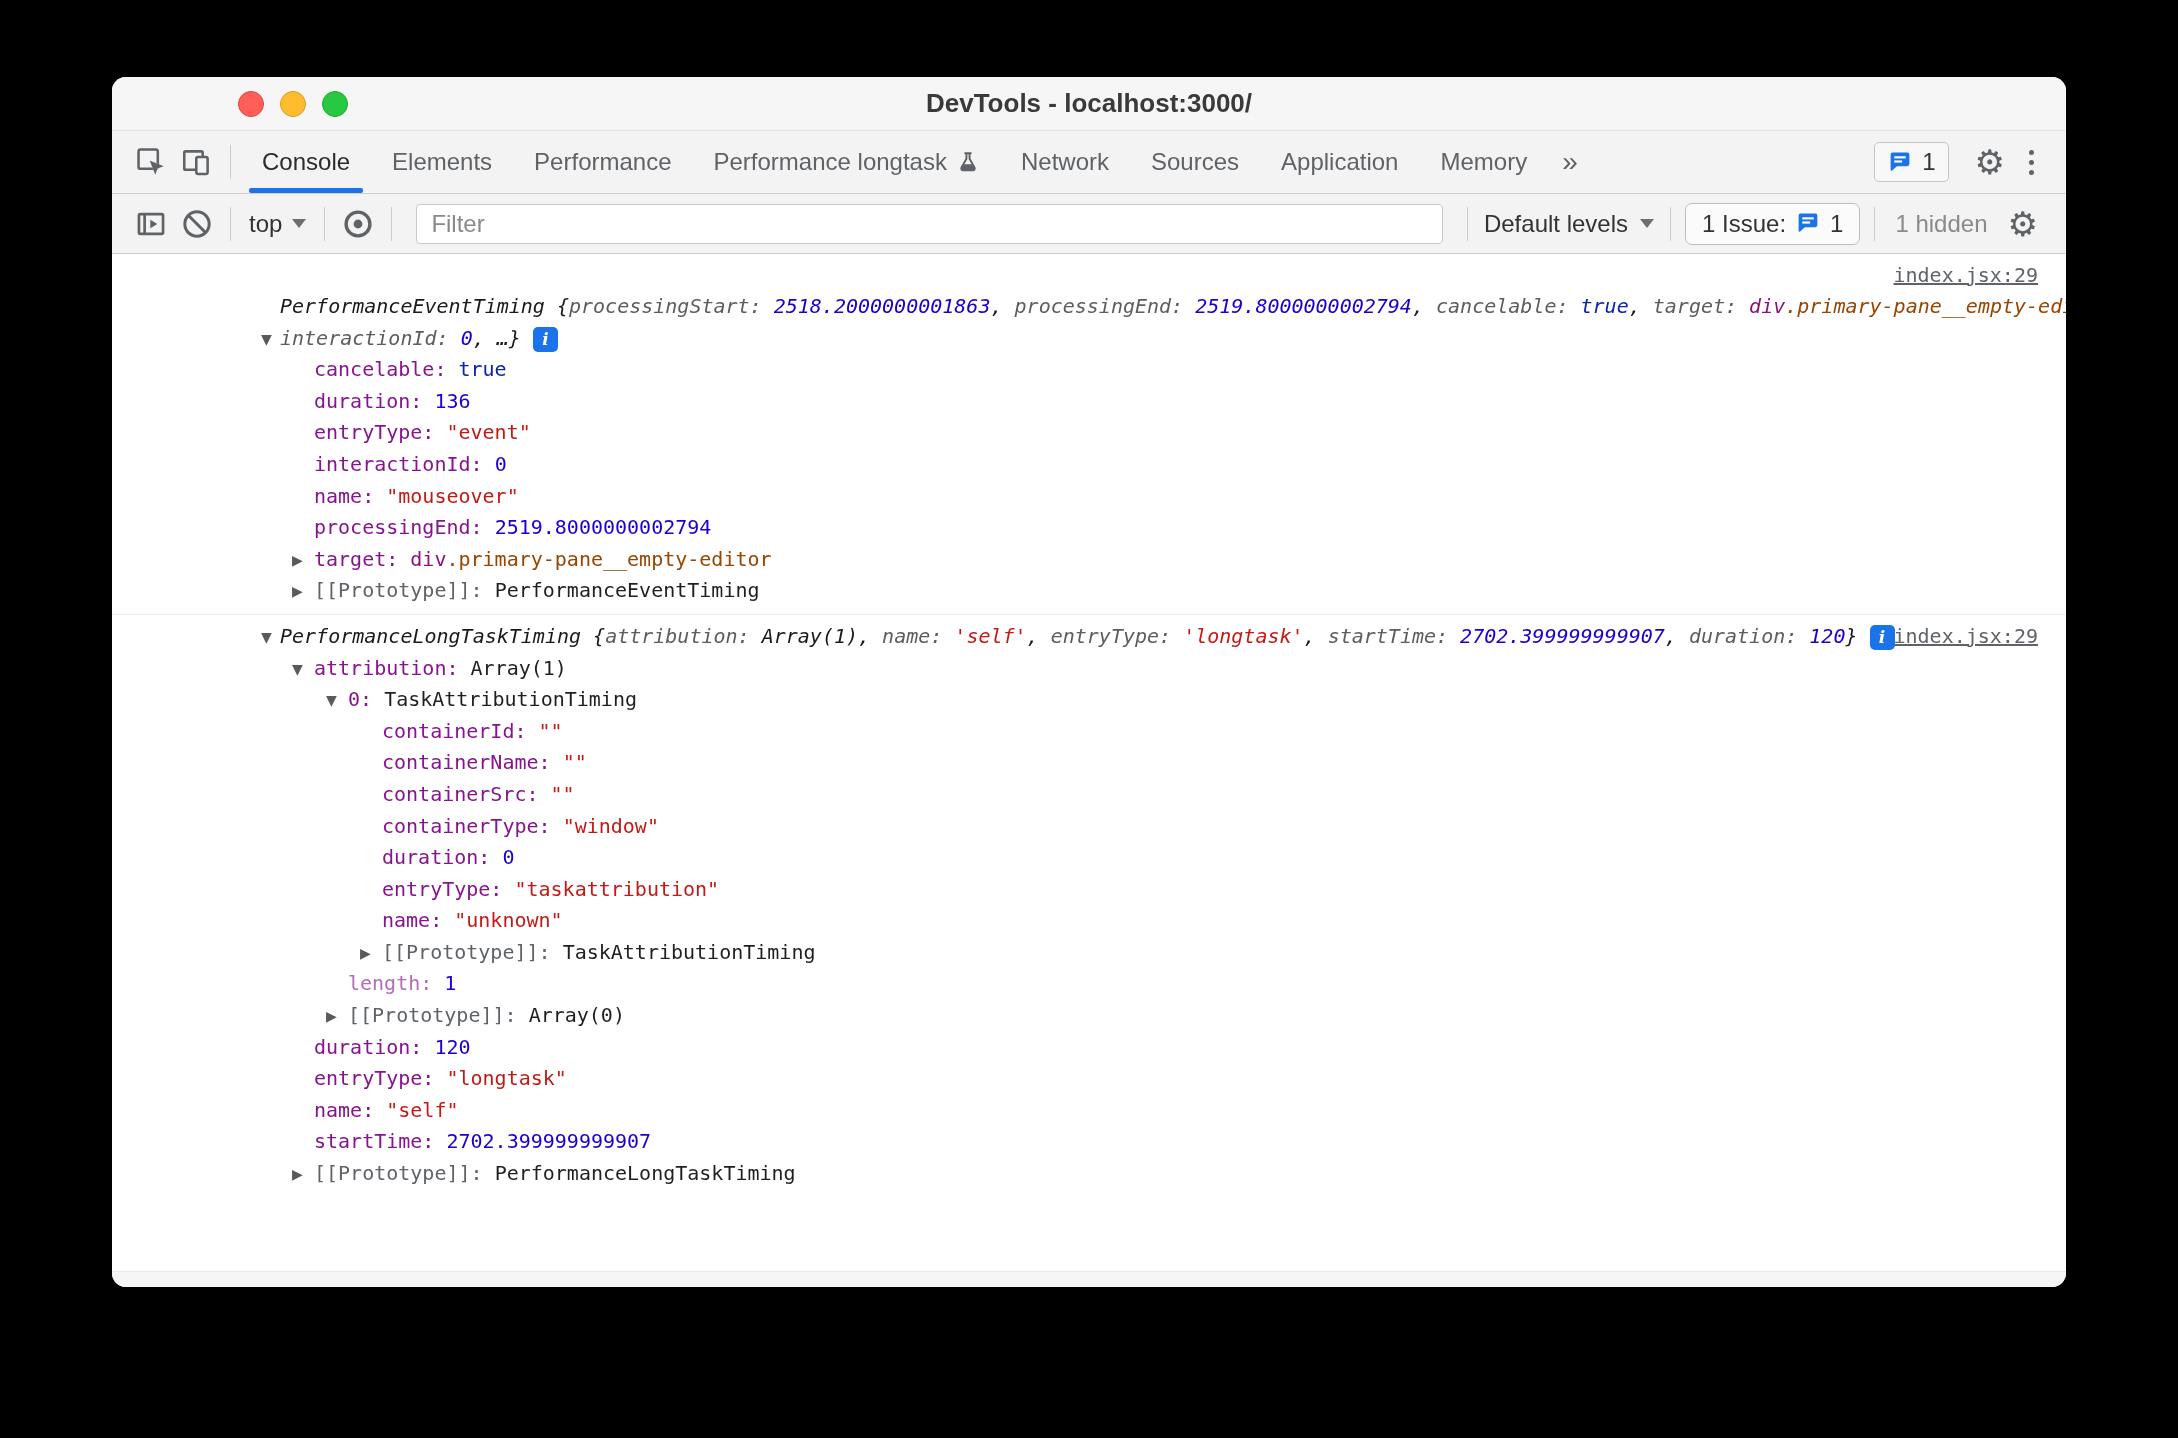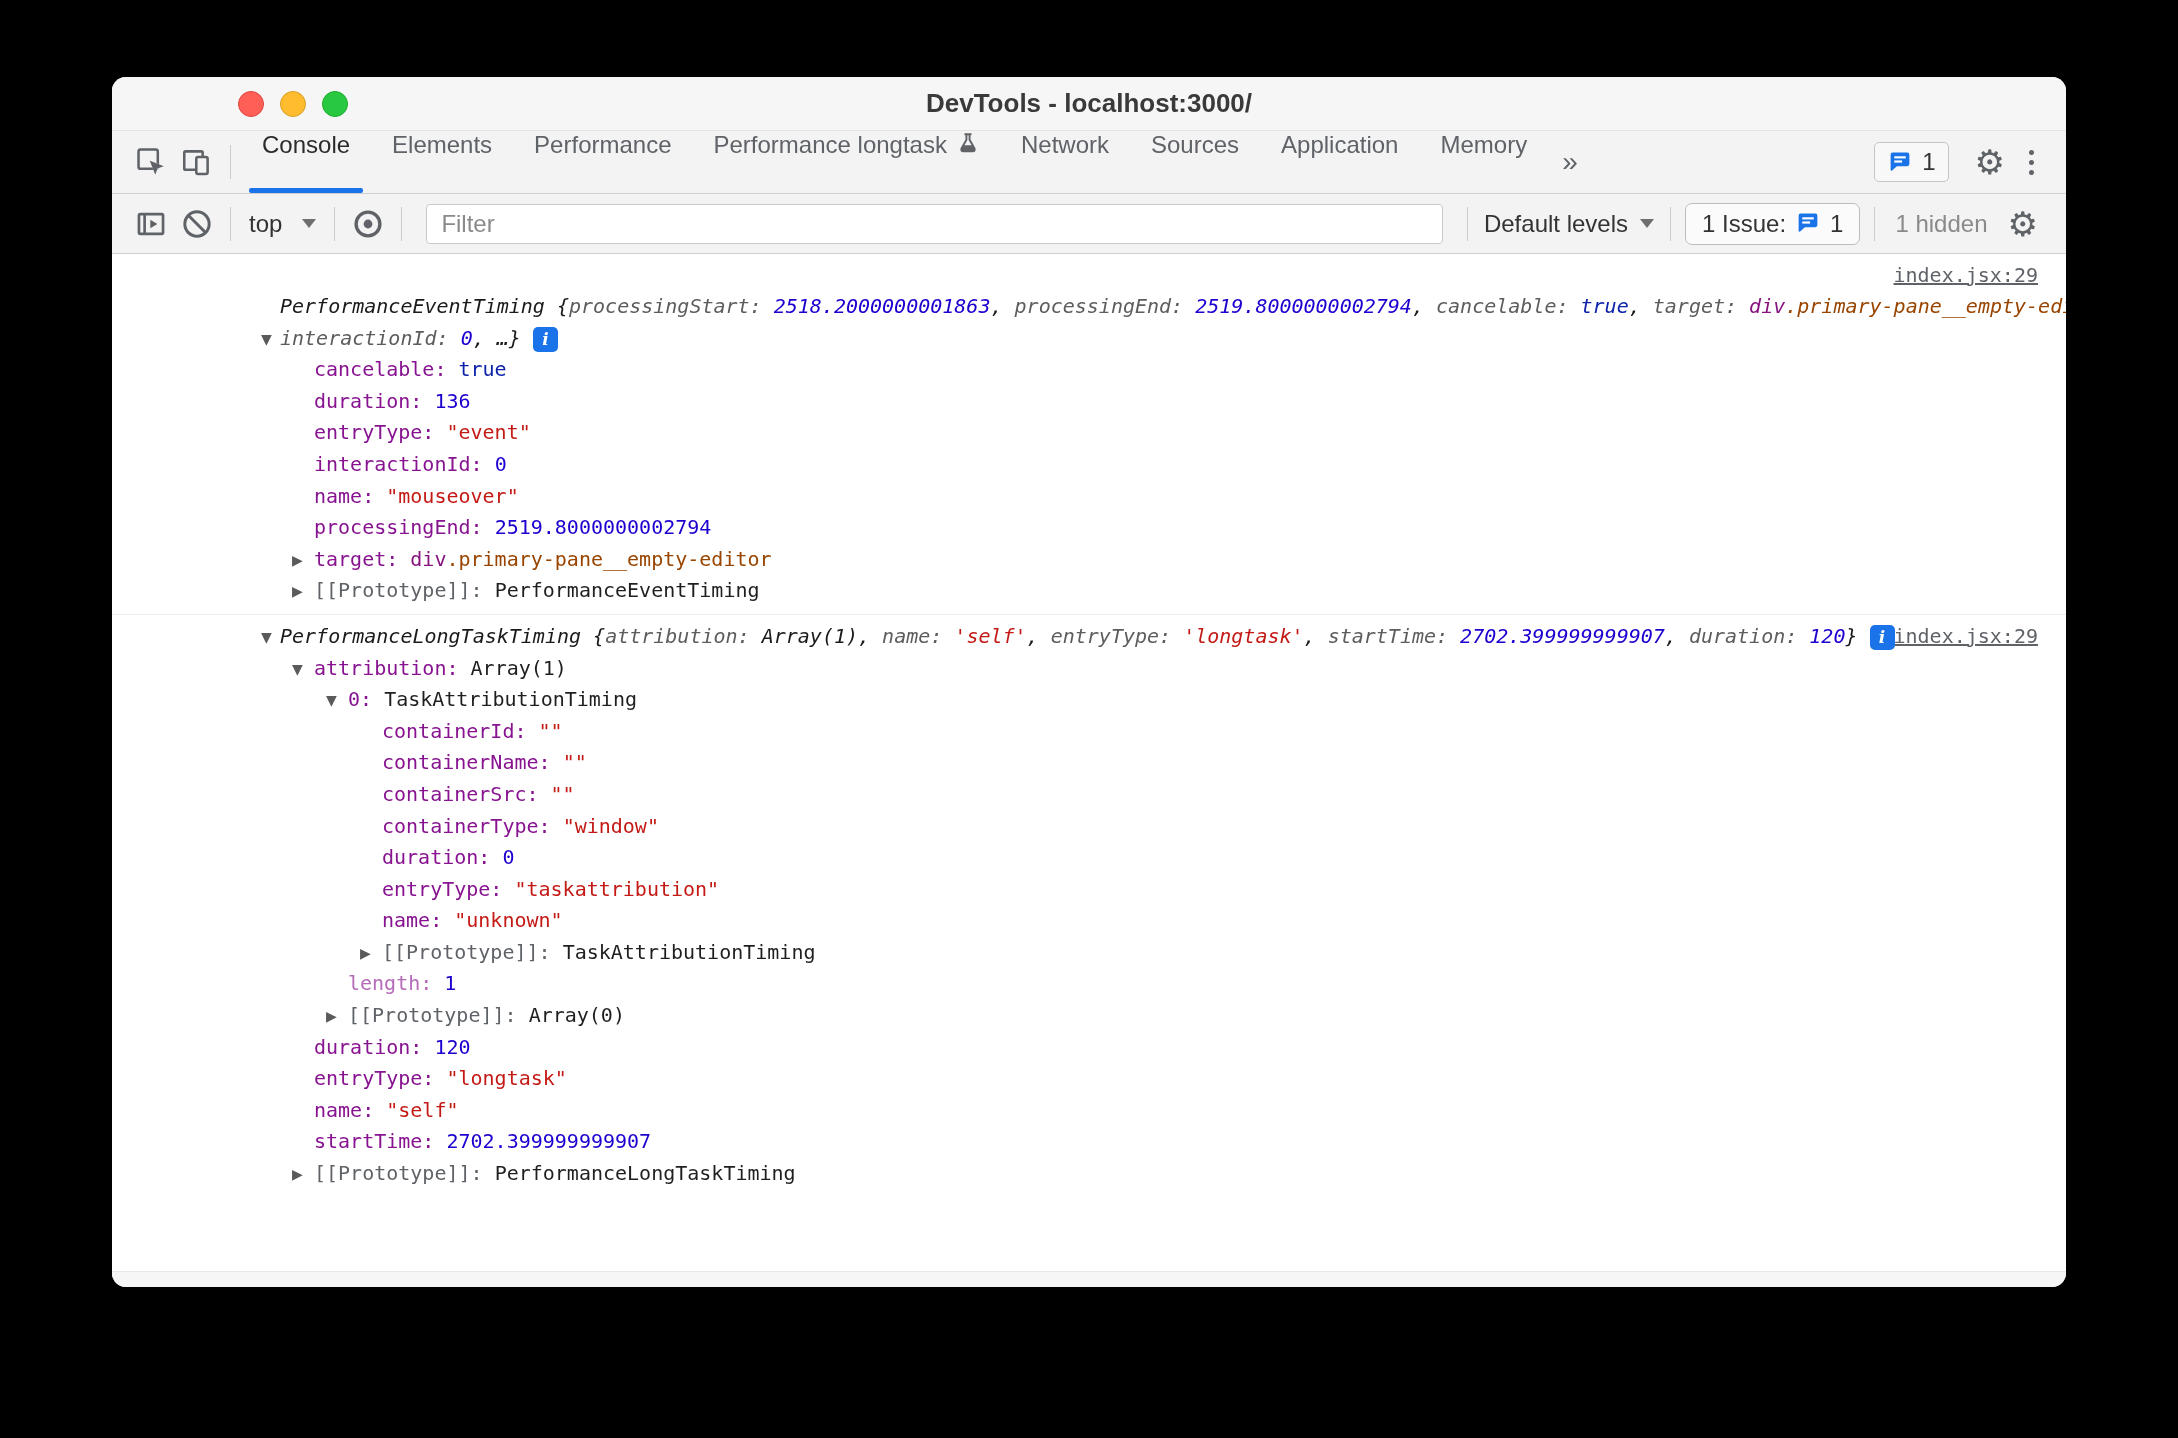--- a/index.html
+++ b/index.html
@@ -16,38 +16,38 @@
   .light.red{background:#ff5f57;border:1px solid #e0443e;}
   .light.yellow{background:#febc2e;border:1px solid #d89e24;}
   .light.green{background:#28c840;border:1px solid #1aab29;}
   .win-title{font-size:26px;font-weight:bold;color:#3a3a3a;}
 
   
   .tabbar{height:62px;flex:0 0 62px;background:#f3f3f3;border-bottom:1px solid #cfcfcf;
     display:flex;align-items:center;padding:0 18px 0 16px;}
   .tbicon{width:46px;height:44px;display:flex;align-items:center;justify-content:center;flex:0 0 auto;cursor:pointer;}
   .vsep{width:1px;height:34px;background:#ccc;margin:0 10px;flex:0 0 auto;}
-  .tab{position:relative;height:100%;display:flex;padding:0 21px;
+  .tab{position:relative;height:100%;display:flex;align-items:center;padding:0 21px;
     font-size:24px;color:#5f6368;white-space:nowrap;cursor:pointer;}
   .tab.active{color:#2b2b2b;}
   .tab.active::after{content:"";position:absolute;left:8px;right:8px;bottom:0;height:5px;background:#1a73e8;border-radius:2px;}
   .tab .flask{margin-left:10px;}
   .chev{font-size:28px;color:#5f6368;padding:0 14px;cursor:pointer;}
   .tab-spacer{flex:1;}
   .issue-pill{display:flex;align-items:center;gap:9px;border:1px solid #c6c6c6;border-radius:5px;
     padding:5px 12px;margin-right:16px;cursor:pointer;background:#f8f8f8;}
   .issue-pill .count{font-size:24px;color:#333;}
   .gearchar{font-size:34px;color:#5f6368;line-height:1;cursor:pointer;padding:0 10px;}
   .dots{display:flex;flex-direction:column;gap:5px;padding:0 14px;cursor:pointer;}
   .dots i{width:5px;height:5px;border-radius:50%;background:#5f6368;}
 
   
   .ctoolbar{height:59px;flex:0 0 59px;background:#f3f3f3;border-bottom:1px solid #cfcfcf;
     display:flex;align-items:center;padding:0 18px 0 16px;}
-  .ctx{font-size:24px;color:#333;display:flex;align-items:center;gap:20px;padding:0 8px;cursor:pointer;white-space:nowrap;}
+  .ctx{font-size:24px;color:#333;display:flex;align-items:center;gap:10px;padding:0 8px;cursor:pointer;white-space:nowrap;}
   .caret{width:0;height:0;border-left:7px solid transparent;border-right:7px solid transparent;border-top:9px solid #6e6e6e;display:inline-block;}
   .filter{width:1000px;height:38px;margin:0 14px;border:1px solid #c9c9c9;border-radius:4px;background:#fff;
     font-size:24px;color:#333;padding:0 14px;outline:none;font-family:"Liberation Sans",sans-serif;}
   .filter::placeholder{color:#8a8a8a;}
   .right-tools{display:flex;align-items:center;margin-left:auto;}
   .lvl-select{font-size:24px;color:#333;display:flex;align-items:center;gap:12px;cursor:pointer;white-space:nowrap;padding:0 6px;}
   .issue-btn{display:flex;align-items:center;gap:9px;border:1px solid #bdbdbd;border-radius:7px;
     background:#fbfbfb;padding:6px 16px;margin:0 4px;font-size:24px;color:#333;cursor:pointer;white-space:nowrap;}
   .hidden-lbl{font-size:24px;color:#8a8a8a;white-space:nowrap;padding:0 10px;}
 

